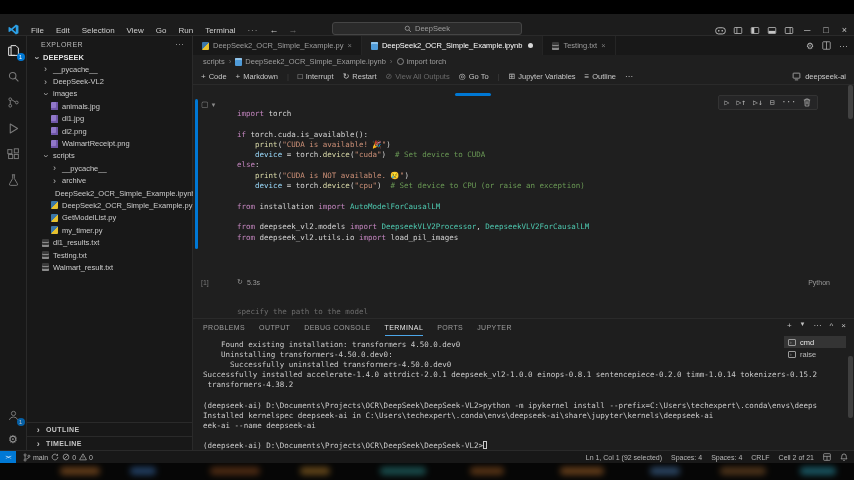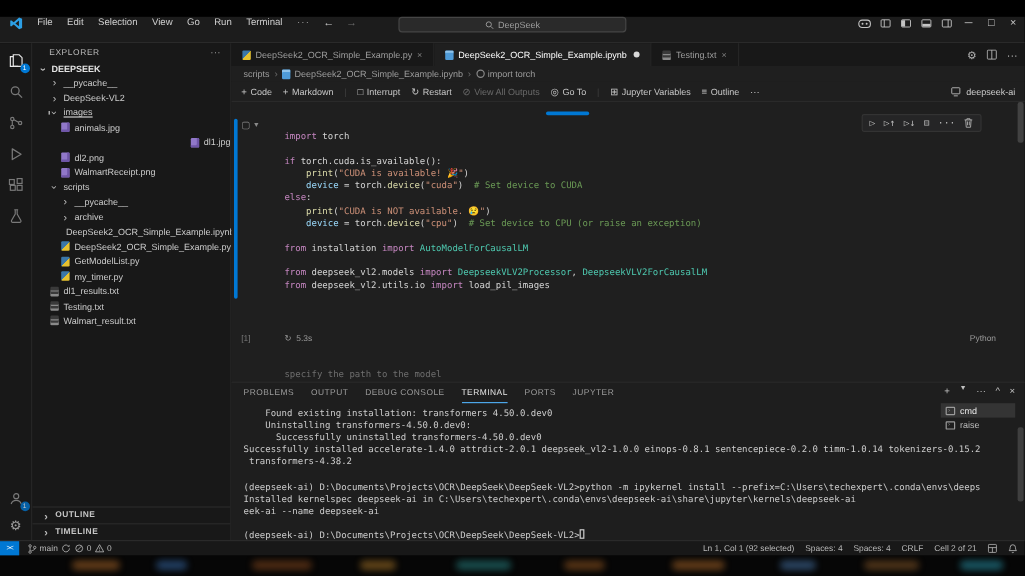--- a/index.html
+++ b/index.html
@@ -3,21 +3,21 @@
 <meta charset="utf-8">
 <style>
   * { box-sizing: border-box; margin: 0; padding: 0; }
   html,body { width: 854px; height: 480px; background:#000; overflow:hidden;
     font-family:"Liberation Sans", sans-serif; color:#cccccc; }
   svg { display:block; }
 
   .top-strip { height:14px; background:#000; }
   
   .titlebar { height:22px; background:#1c1c1c; border-bottom:1px solid #2a2a2a;
-    display:flex; align-items:flex-start; position:relative; }
+    display:flex; align-items:flex-end; position:relative; }
   .vscode-logo { margin:0 6px 0 8px; }
   .menubar { display:flex; }
   .menu-item { font-size:8px; color:#cfcfcf; padding:0 6px; cursor:default; }
   .tb-more { font-size:8px; color:#9d9d9d; padding:0 6px; letter-spacing:1px;}
   .nav-arrow { font-size:9px; color:#cfcfcf; padding:0 5px; }
   .nav-arrow.dim { color:#6d6d6d; }
   .command-center { position:absolute; left:50%; transform:translateX(-50%);
     width:190px; height:13px; background:#2a2a2a; border:1px solid #454545; border-radius:3px;
     display:flex; align-items:center; justify-content:center; gap:3px;
     font-size:7.5px; color:#9d9d9d; }
@@ -265,29 +265,29 @@
     </div>
     <div class="tree">
         <div class="tree-item" style="padding-left: 15px;">
           <span class="chev">›</span>
           <span>__pycache__</span>
         </div>
         <div class="tree-item" style="padding-left: 15px;">
           <span class="chev">›</span>
           <span>DeepSeek-VL2</span>
         </div>
-        <div class="tree-item" style="padding-left: 15px; text-decoration: underline;">
+        <div class="tree-item" style="padding-left: 15px;">
           <span class="chev open">›</span>
           <span>images</span>
         </div>
         <div class="tree-item" style="padding-left: 24px;">
           <span class="fico image"></span>
           <span>animals.jpg</span>
         </div>
-        <div class="tree-item" style="padding-left: 24px; justify-content: flex-end;">
+        <div class="tree-item" style="padding-left: 24px;">
           <span class="fico image"></span>
           <span>dl1.jpg</span>
         </div>
         <div class="tree-item" style="padding-left: 24px;">
           <span class="fico image"></span>
           <span>dl2.png</span>
         </div>
         <div class="tree-item" style="padding-left: 24px;">
           <span class="fico image"></span>
           <span>WalmartReceipt.png</span>

